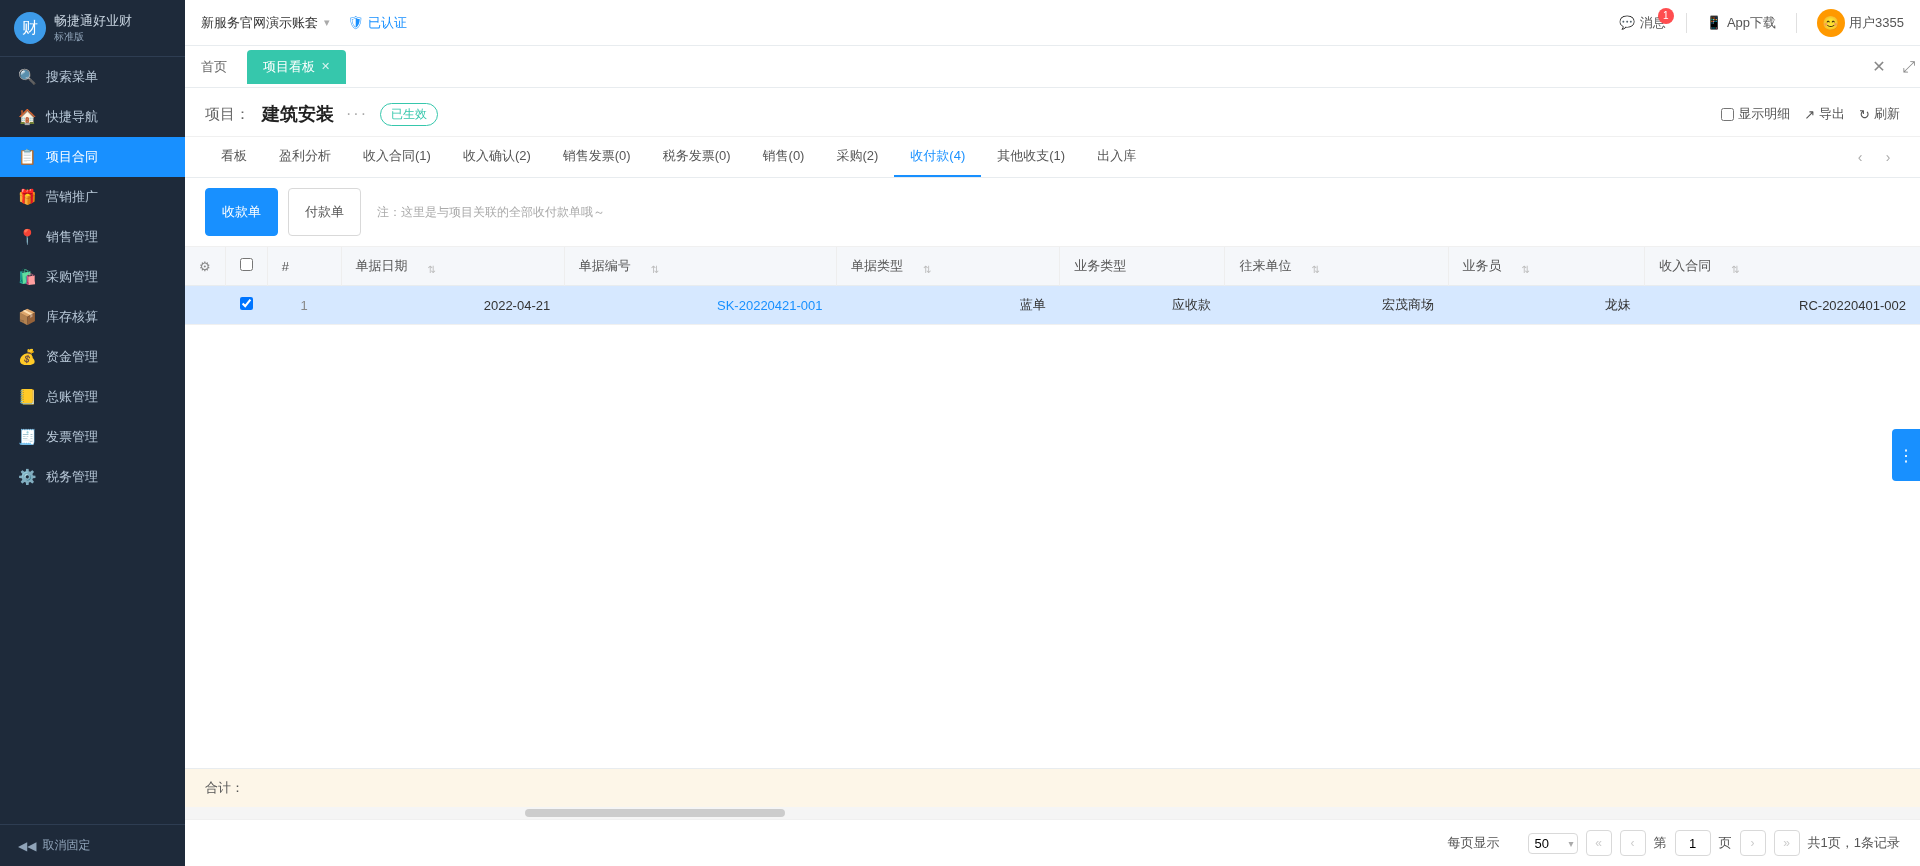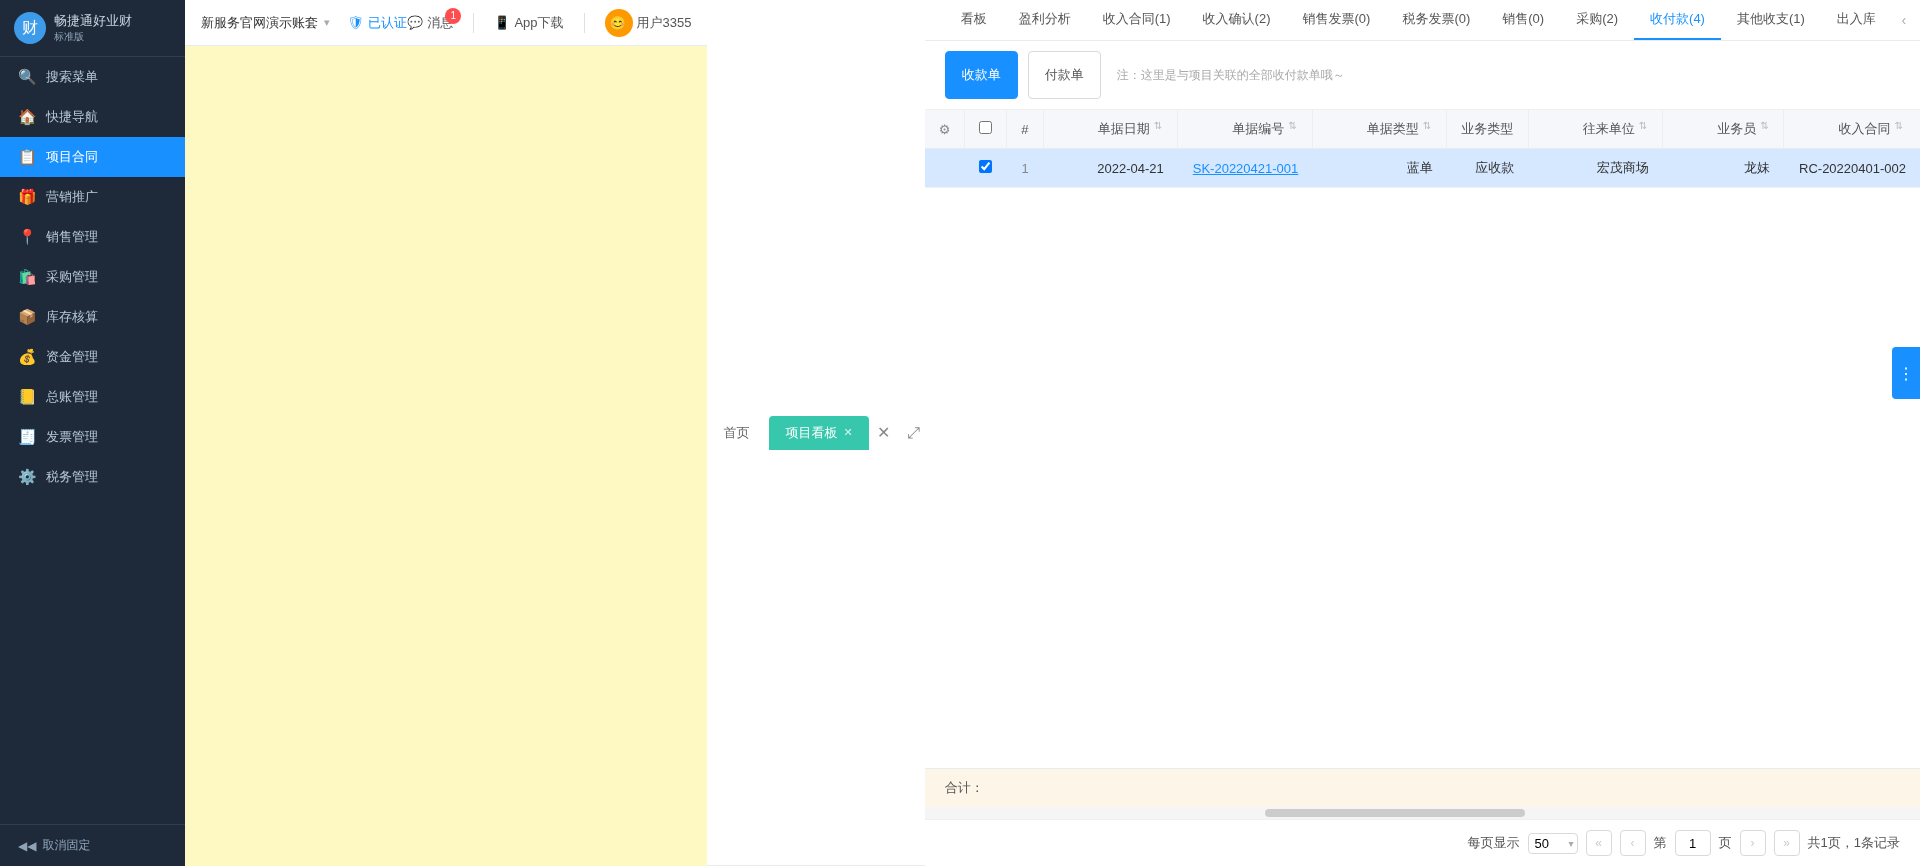--- a/index.html
+++ b/index.html
@@ -49,22 +49,22 @@
       color: #8fa3b8;
       font-size: 12px;
       cursor: pointer;
       display: flex; align-items: center; gap: 6px;
     }
 
     
     .main-area {
       flex: 1;
       display: flex;
-      flex-direction: row;
-      background: #fef9c3;
+      flex-direction: column;
+      background: #f9a8d4;
       overflow: hidden;
     }
 
     
     .topbar {
       background: white;
       height: 46px;
       display: flex;
       align-items: center;
       padding: 0 16px;
@@ -249,33 +249,33 @@
     }
     thead th {
       padding: 10px 14px;
       text-align: left;
       color: #555;
       font-weight: normal;
       white-space: nowrap;
       border-right: 1px solid #eee;
     }
     thead th:last-child { border-right: none; }
-    .th-sort { display: flex; align-items: flex-start; gap: 4px; margin-left: 40px; }
+    .th-sort { display: flex; align-items: flex-end; gap: 20px; }
     .sort-icon { color: #bbb; font-size: 10px; }
     tbody tr {
       border-bottom: 1px solid #f0f0f0;
     }
     tbody tr.row-selected { background: #d6e8ff; }
     tbody td {
       padding: 10px 14px;
       color: #333;
       white-space: nowrap;
       text-align: right;
     }
-    .td-link { color: #1890ff; cursor: pointer; text-decoration: underline; }
+    .td-link { color: #1890ff; cursor: pointer; }
     .td-center { text-align: center; }
     .td-num { text-align: center; color: #888; }
 
     
     .total-row {
       background: #fdf6e8;
       border-top: 1px solid #e8ecef;
       padding: 10px 20px;
       font-size: 13px;
       color: #555;
@@ -317,20 +317,21 @@
     .page-size-select {
       border: 1px solid #d9d9d9;
       border-radius: 4px;
       padding: 2px 20px 2px 6px;
       font-size: 13px;
       cursor: pointer;
       background: white;
       appearance: none;
       -webkit-appearance: none;
       position: relative;
+      margin-left: 20px;
     }
     .page-size-wrapper {
       position: relative; display: inline-block;
     }
     .page-size-wrapper::after {
       content: "▾";
       position: absolute; right: 4px; top: 50%; transform: translateY(-50%);
       color: #aaa; font-size: 10px; pointer-events: none;
     }
     .page-btn {
@@ -482,20 +483,41 @@
       <span class="tab-close">✕</span>
     </div>
     <div class="window-controls">
       <div class="win-btn">✕</div>
       <div class="win-btn">⤢</div>
     </div>
   </div>
 
   <div class="content">
 
+    <div class="project-header">
+      <span class="project-label">项目：</span>
+      <span class="project-title">建筑安装</span>
+      <span class="project-more">···</span>
+      <span class="project-status-badge">已生效</span>
+      <div class="project-header-spacer"></div>
+      <div class="project-header-actions">
+        <label class="checkbox-label">
+          <input type="checkbox" style="">
+          <span>显示明细</span>
+        </label>
+        <div class="header-btn">
+          <span>↗</span>
+          <span>导出</span>
+        </div>
+        <div class="header-btn">
+          <span>↻</span>
+          <span>刷新</span>
+        </div>
+      </div>
+    </div>
 
     <div class="sub-tabs">
       <div class="sub-tab">
         <span>看板</span>
       </div>
       <div class="sub-tab">
         <span>盈利分析</span>
       </div>
       <div class="sub-tab">
         <span>收入合同(1)</span>

